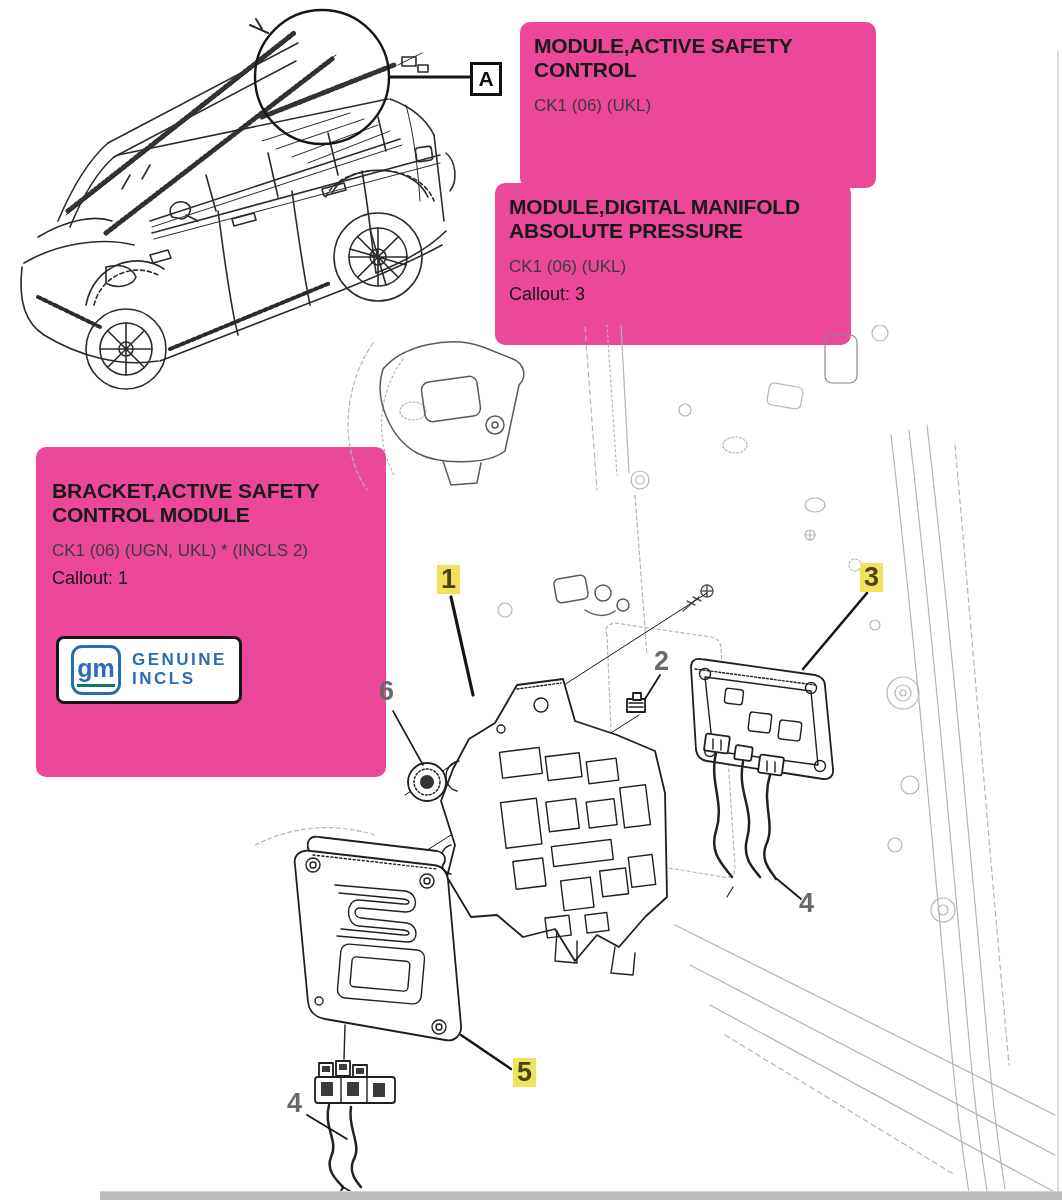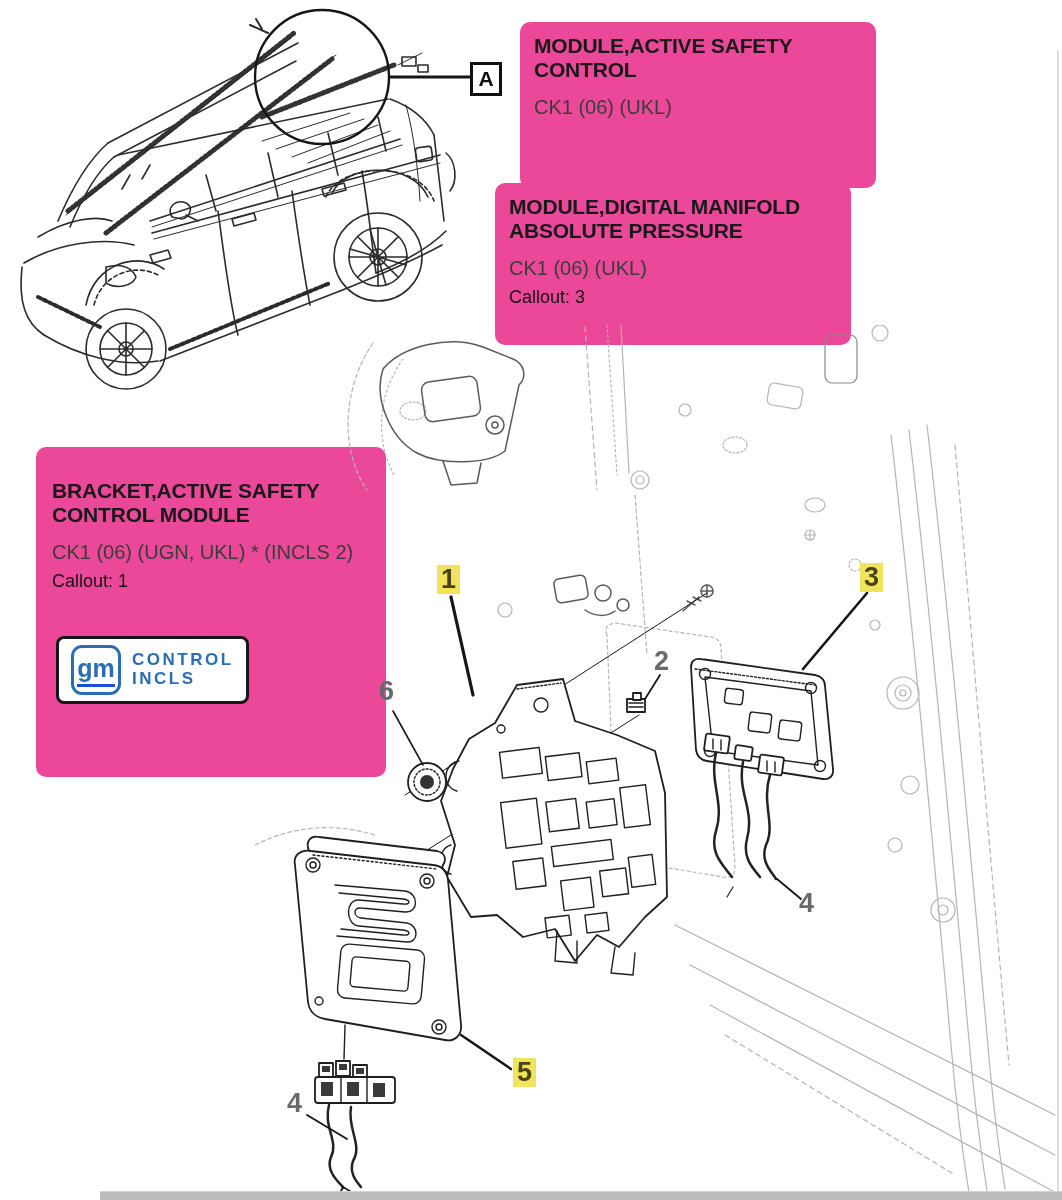--- a/index.html
+++ b/index.html
@@ -1,39 +1,39 @@
 <!DOCTYPE html>
 <html><head>
 <meta charset="utf-8">
 <style>
   html,body{margin:0;padding:0;background:#fff;font-family:"Liberation Sans",sans-serif;}
   #stage{position:relative;width:1062px;height:1200px;background:#fff;overflow:hidden;}
 
   
   .card{position:absolute;background:#ec4899;border-radius:10px;}
   .card .title{font-weight:bold;font-size:21px;line-height:1.15;color:#191919;letter-spacing:-0.2px;}
-  .card .spec{font-size:20px;color:#3c3c3c;margin-top:14px;}
+  .card .spec{font-size:17px;color:#3c3c3c;margin-top:14px;}
   .card .callout-line{font-size:18px;color:#141414;margin-top:7px;}
 
   
   .co{position:absolute;font-weight:bold;font-size:27px;line-height:1;color:#696969;}
   .co-hl{background:#f2e35c;color:#4a4418;padding:1px 4px;}
 
   
   .view-box{position:absolute;left:470px;top:62px;width:26px;height:28px;border:3px solid #101010;
             display:flex;align-items:center;justify-content:center;
             font-weight:bold;font-size:21px;color:#101010;background:#fff;}
 
   
   .gm-badge{position:absolute;left:56px;top:636px;display:inline-flex;align-items:center;gap:11px;
             background:#fff;border:3px solid #161616;border-radius:8px;padding:6px 12px;}
   .gm-emblem{width:44px;height:44px;border:3px solid #2a6db5;border-radius:11px;
              display:flex;align-items:center;justify-content:center;
              font-weight:bold;font-size:25px;color:#2a6db5;}
-  .gm-emblem span{border-bottom:3px solid #1d4ed8;padding-bottom:1px;}
+  .gm-emblem span{border-bottom:3px solid #0f766e;padding-bottom:1px;}
   .gm-words{font-weight:bold;font-size:17px;letter-spacing:2.5px;color:#2a6db5;line-height:1.1;}
 
   .divider-v{position:absolute;left:1057px;top:50px;width:2px;height:1150px;background:#dcdcdc;}
   .scrollbar-h{position:absolute;left:100px;top:1191px;width:962px;height:9px;background:#bcbcbc;border-top:1px solid #d2d2d2;}
 
   svg{position:absolute;}
   .ln{stroke:#2b2b2b;stroke-width:1.6;fill:none;stroke-linecap:round;stroke-linejoin:round;}
   .faint{stroke:#b4b4b4;stroke-width:1.2;fill:none;stroke-linecap:round;}
   .mid{stroke:#5a5a5a;stroke-width:1.5;fill:none;stroke-linecap:round;stroke-linejoin:round;}
   .part{stroke:#1f1f1f;stroke-width:1.8;fill:#ffffff;stroke-linejoin:round;}
@@ -143,21 +143,21 @@
     <div class="callout-line">
       <span>Callout:</span> <span>1</span>
     </div>
   </div>
 
   <div class="gm-badge">
     <div class="gm-emblem">
         <span>gm</span>
       </div>
     <div class="gm-words">
-      <div>CONTROL</div>
+      <div>GENUINE</div>
       <div>INCLS</div>
     </div>
   </div>
 
   <svg style="left:255px;top:325px;" width="807" height="870" viewBox="0 0 807 870">
 
     <g class="faint">
       <path d="M118,18 C88,62 84,124 112,165" stroke-dasharray="4 3"></path>
       <path d="M148,34 C122,70 120,116 140,152" stroke-dasharray="2 3"></path>
       <ellipse cx="158" cy="86" rx="13" ry="9" stroke-dasharray="2 2"></ellipse>

